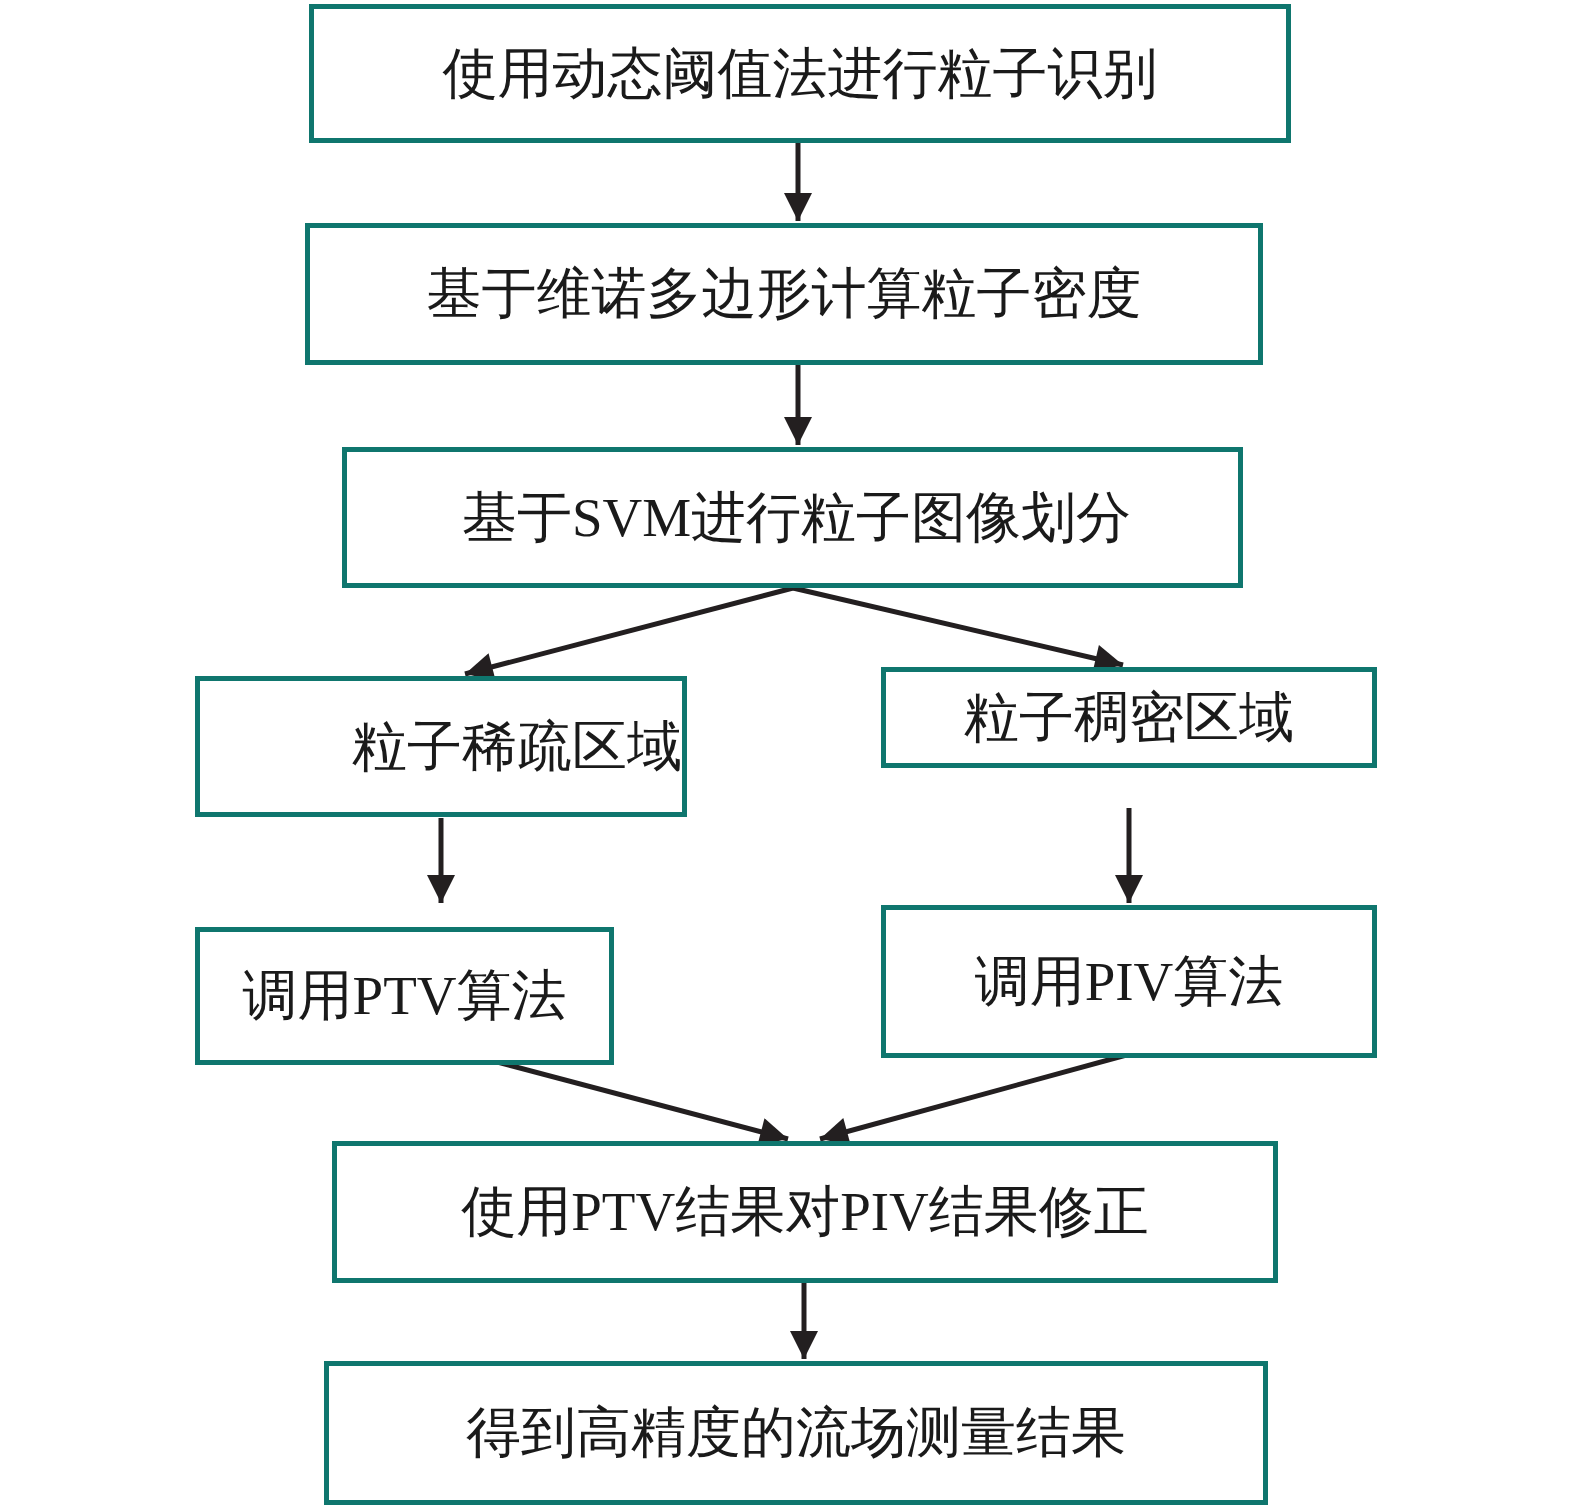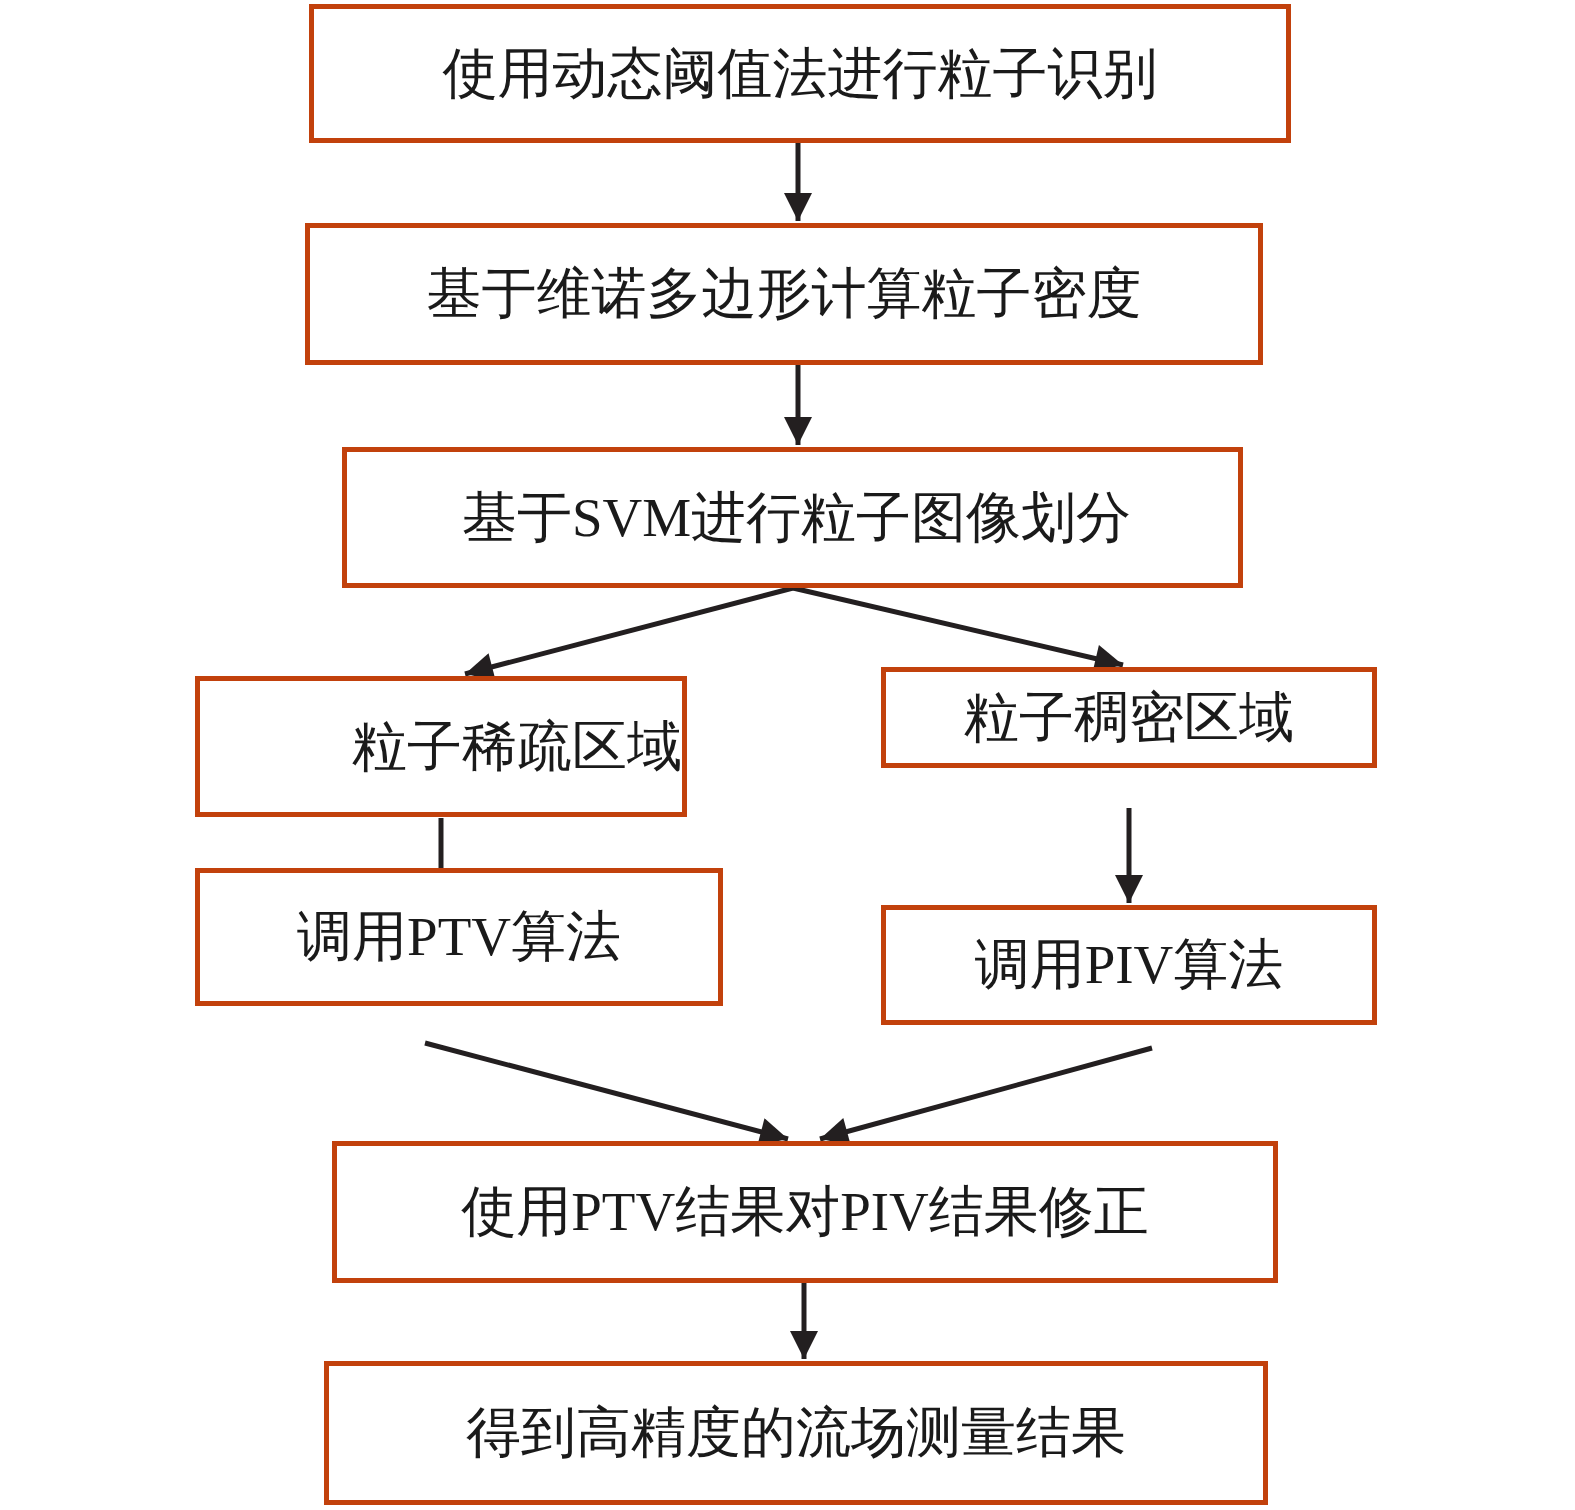--- a/index.html
+++ b/index.html
@@ -22,39 +22,39 @@
     height: 1510px;
     pointer-events: none;
   }
   .edges line {
     stroke: #231f20;
     stroke-width: 5;
   }
   .node {
     position: absolute;
     box-sizing: border-box;
-    border: 5px solid #c2410c;
+    border: 5px solid #0f766e;
     background: #ffffff;
     display: flex;
     align-items: center;
     justify-content: center;
     text-align: center;
     font-family: "Liberation Serif", "DejaVu Serif", serif;
     font-size: 55px;
     color: #1a1a1a;
     line-height: 1.15;
     white-space: nowrap;
   }
   #n1 { left: 309px; top: 4px;    width: 982px; height: 139px; }
   #n2 { left: 305px; top: 223px;  width: 958px; height: 142px; }
   #n3 { left: 342px; top: 447px;  width: 901px; height: 141px; padding-left: 8px; }
   #n4 { left: 195px; top: 676px;  width: 492px; height: 141px; justify-content: flex-end; }
   #n5 { left: 881px; top: 667px;  width: 496px; height: 101px; }
-  #n6 { left: 195px; top: 868px;  width: 528px; height: 138px; }
-  #n7 { left: 881px; top: 905px;  width: 496px; height: 120px; }
+  #n6 { left: 195px; top: 927px;  width: 419px; height: 138px; }
+  #n7 { left: 881px; top: 905px;  width: 496px; height: 153px; }
   #n8 { left: 332px; top: 1141px; width: 946px; height: 142px; }
   #n9 { left: 324px; top: 1361px; width: 944px; height: 144px; }
 </style>
 </head>
 <body>
 
 <div class="canvas">
 
   <svg class="edges" viewBox="0 0 1575 1510" xmlns="http://www.w3.org/2000/svg">
     <defs>

